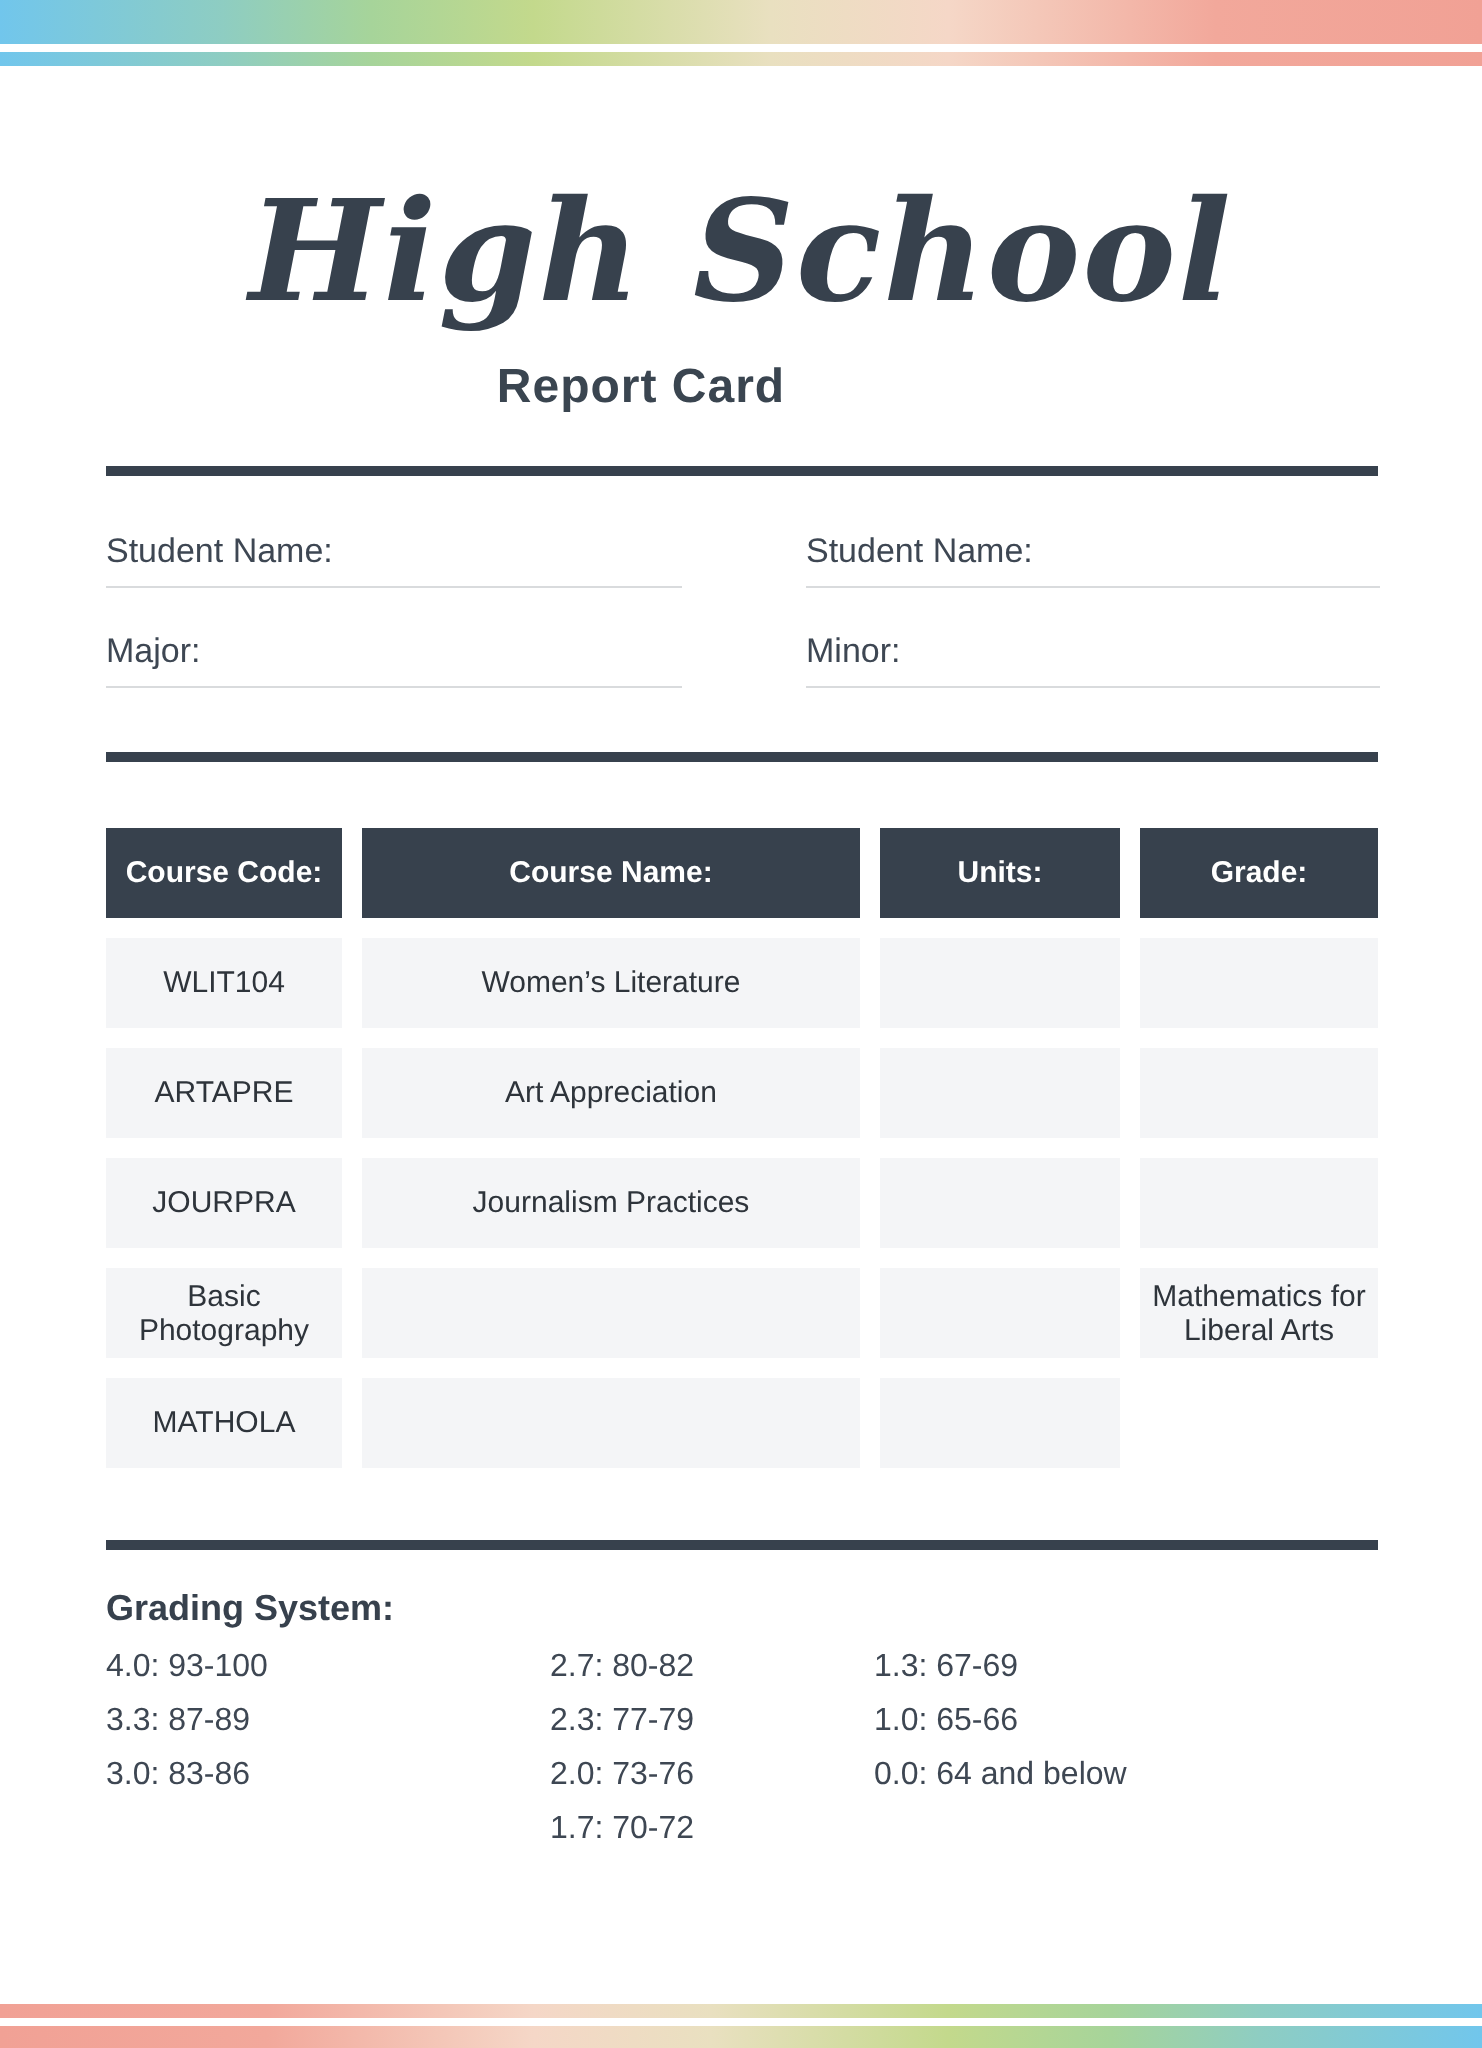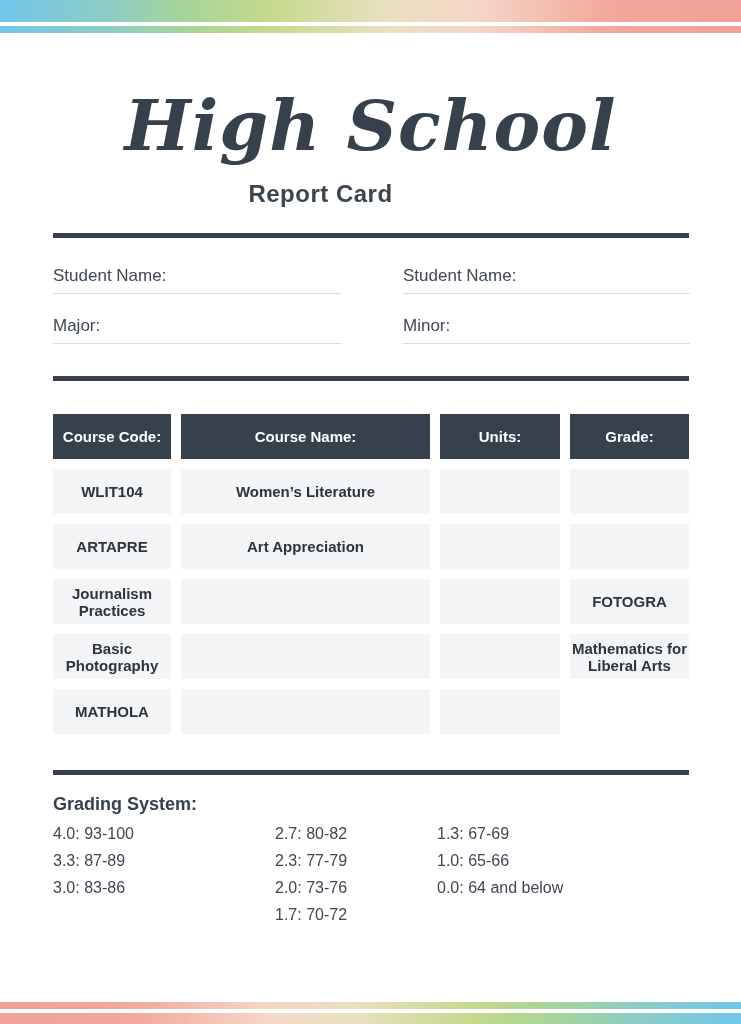--- a/index.html
+++ b/index.html
@@ -91,21 +91,21 @@
   .th {
     background: #37414D;
     color: #ffffff;
     display: flex; align-items: center; justify-content: center;
     font-size: 15px; font-weight: 700;
   }
   .td {
     background: #F4F5F7;
     color: #2E343B;
     display: flex; align-items: center; justify-content: center;
-    font-size: 15px; font-weight: 700;
+    font-size: 15px; font-weight: 400;
     text-align: center;
   }
 
   
   .grading-heading {
     position: absolute;
     left: 53px; top: 794px;
     font-size: 18px;
     font-weight: 700;
     color: #37414D;
@@ -163,25 +163,25 @@
     <div class="td">WLIT104</div>
     <div class="td">Women’s Literature</div>
     <div class="td"></div>
     <div class="td"></div>
 
     <div class="td">ARTAPRE</div>
     <div class="td">Art Appreciation</div>
     <div class="td"></div>
     <div class="td"></div>
 
+    <div class="td">JOURPRA</div>
     <div class="td">Journalism Practices</div>
     <div class="td"></div>
     <div class="td"></div>
 
-    <div class="td">FOTOGRA</div>
     <div class="td">Basic Photography</div>
     <div class="td"></div>
     <div class="td"></div>
 
     <div class="td">Mathematics for Liberal Arts</div>
     <div class="td">MATHOLA</div>
     <div class="td"></div>
     <div class="td"></div>
   </div>
 

